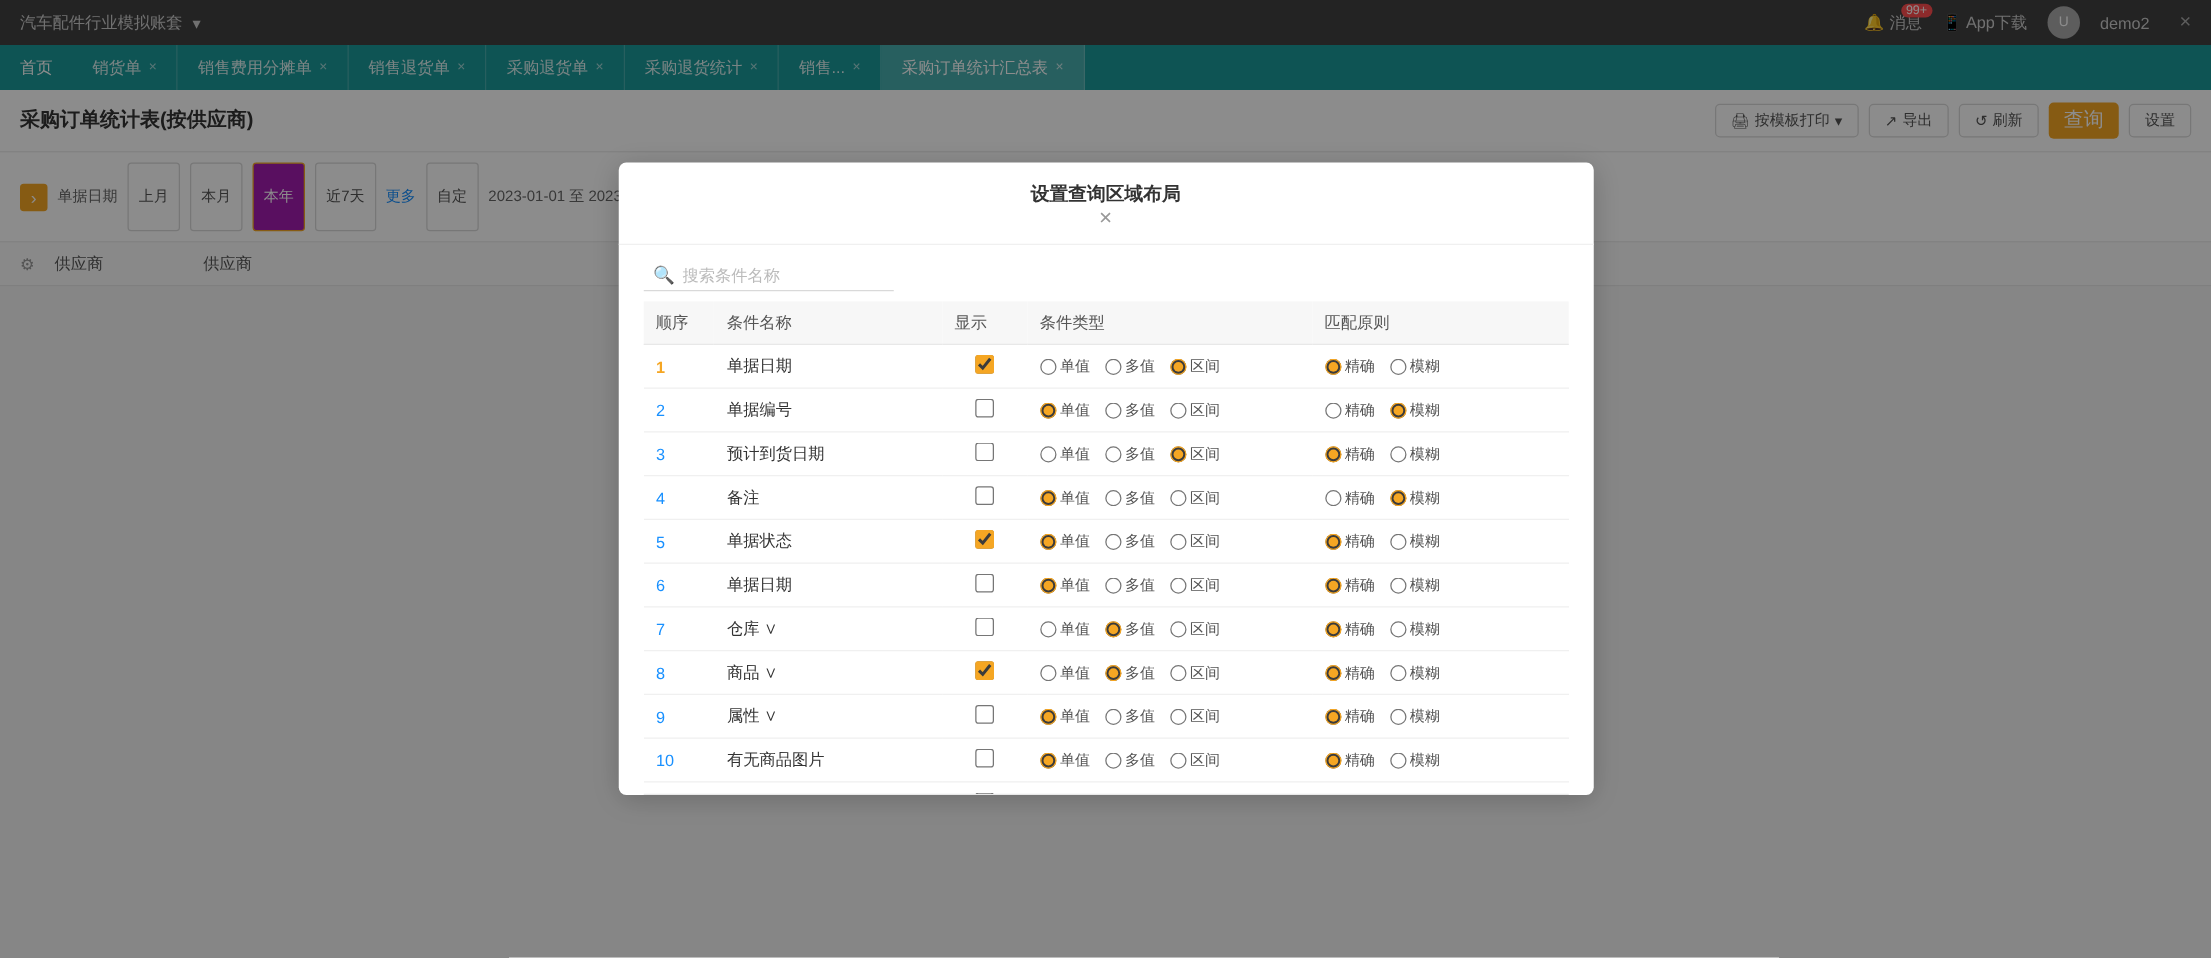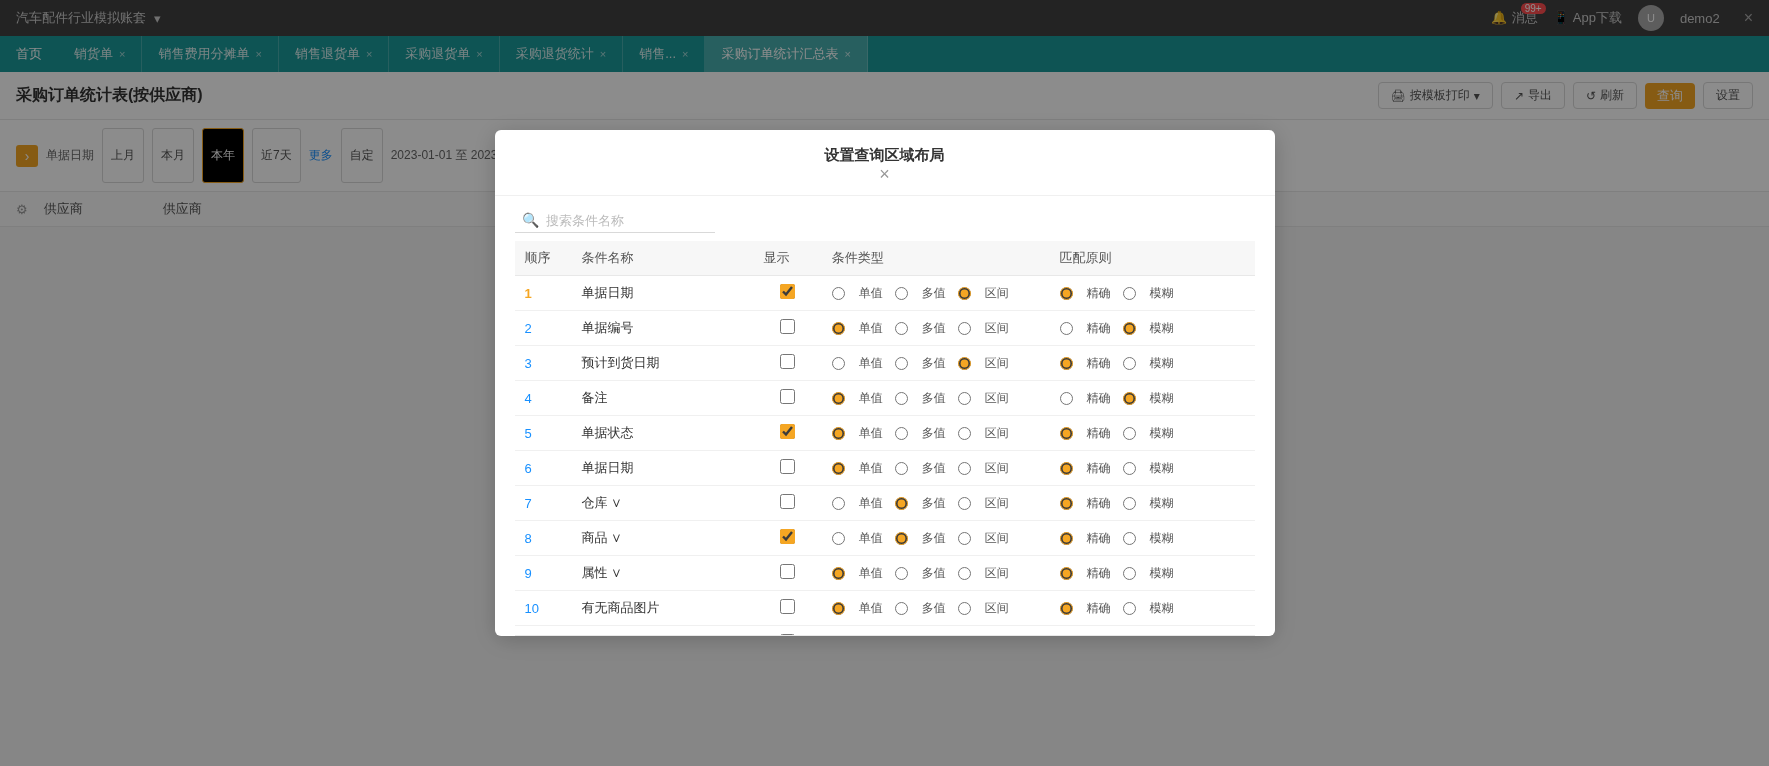--- a/index.html
+++ b/index.html
@@ -65,35 +65,35 @@
       background: white;
       padding: 10px 16px;
       display: flex;
       align-items: center;
       justify-content: space-between;
       border-bottom: 1px solid #e8e8e8;
     }
     .page-title { font-size: 16px; font-weight: bold; color: #333; }
     .page-actions { display: flex; align-items: center; gap: 8px; }
     .btn-outline { border: 1px solid #d9d9d9; background: white; padding: 4px 12px; border-radius: 4px; cursor: pointer; font-size: 12px; color: #555; display: flex; align-items: center; gap: 4px; }
-    .btn-orange { background: #f5a623; color: white; border: none; padding: 4px 12px; border-radius: 4px; cursor: pointer; font-size: 13px; text-align: center; }
+    .btn-orange { background: #f5a623; color: white; border: none; padding: 4px 12px; border-radius: 4px; cursor: pointer; font-size: 16px; text-align: center; }
 
     
     .filter-bar {
       background: white;
       padding: 8px 16px;
       display: flex;
       align-items: center;
       gap: 8px;
       border-bottom: 1px solid #e8e8e8;
     }
     .filter-arrow { background: #f5a623; color: white; border: none; width: 22px; height: 22px; border-radius: 3px; cursor: pointer; font-size: 14px; display: flex; align-items: center; justify-content: center; }
     .filter-label { font-size: 12px; color: #666; }
     .filter-btn { padding: 18px 8px; border: 1px solid #d9d9d9; background: white; border-radius: 3px; font-size: 12px; cursor: pointer; color: #555; }
-    .filter-btn.active { background: #000000; color: white; border-color: #f5a623; }
+    .filter-btn.active { background: #a21caf; color: white; border-color: #f5a623; }
     .date-range { font-size: 12px; color: #666; }
     .filter-more { color: #1890ff; font-size: 12px; cursor: pointer; }
     .ellipsis { color: #999; font-size: 12px; }
 
     
     .table-header {
       background: #fafafa;
       padding: 8px 16px;
       display: flex;
       align-items: center;
@@ -200,21 +200,21 @@
     .table-scroll-wrap::-webkit-scrollbar-thumb { background: #ccc; border-radius: 3px; }
 
     .order-num { color: #1890ff; font-size: 13px; }
     .order-num-orange { color: #f5a623; font-size: 13px; font-weight: bold; }
 
     
     .cb { width: 15px; height: 15px; accent-color: #f5a623; cursor: pointer; }
 
     
     .radio-group { display: flex; align-items: center; gap: 12px; white-space: nowrap; }
-    .radio-group label { display: flex; align-items: center; gap: 14px; cursor: pointer; font-size: 12px; color: #555; }
+    .radio-group label { display: flex; align-items: center; gap: 3px; cursor: pointer; font-size: 12px; color: #555; }
     .radio-group input[type=radio] { accent-color: #f5a623; cursor: pointer; }
 
     .col-order { width: 50px; }
     .col-name { width: 160px; }
     .col-display { width: 60px; text-align: center; }
     .col-type { width: 200px; }
     .col-match { width: 180px; }
 
     
     .dialog-footer {

